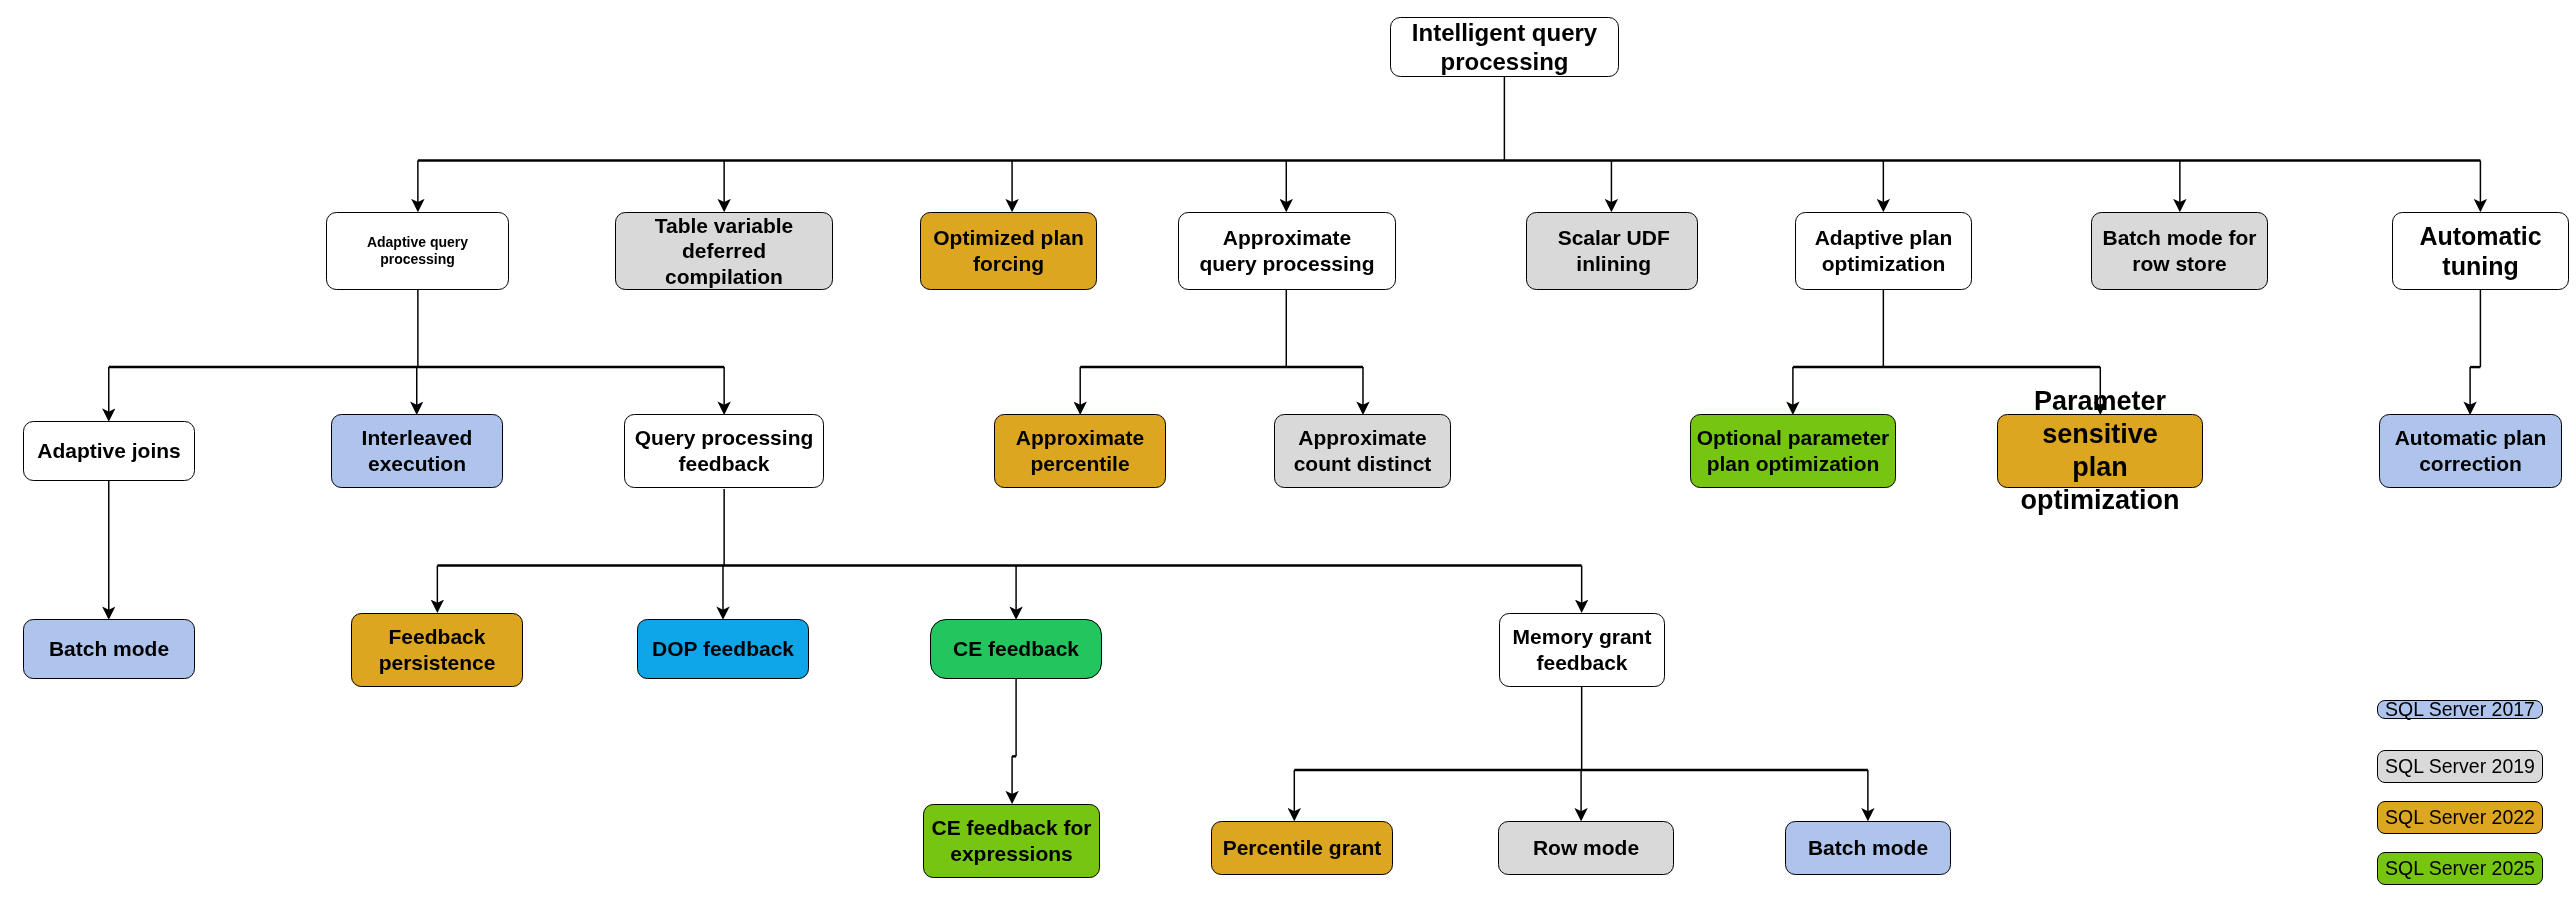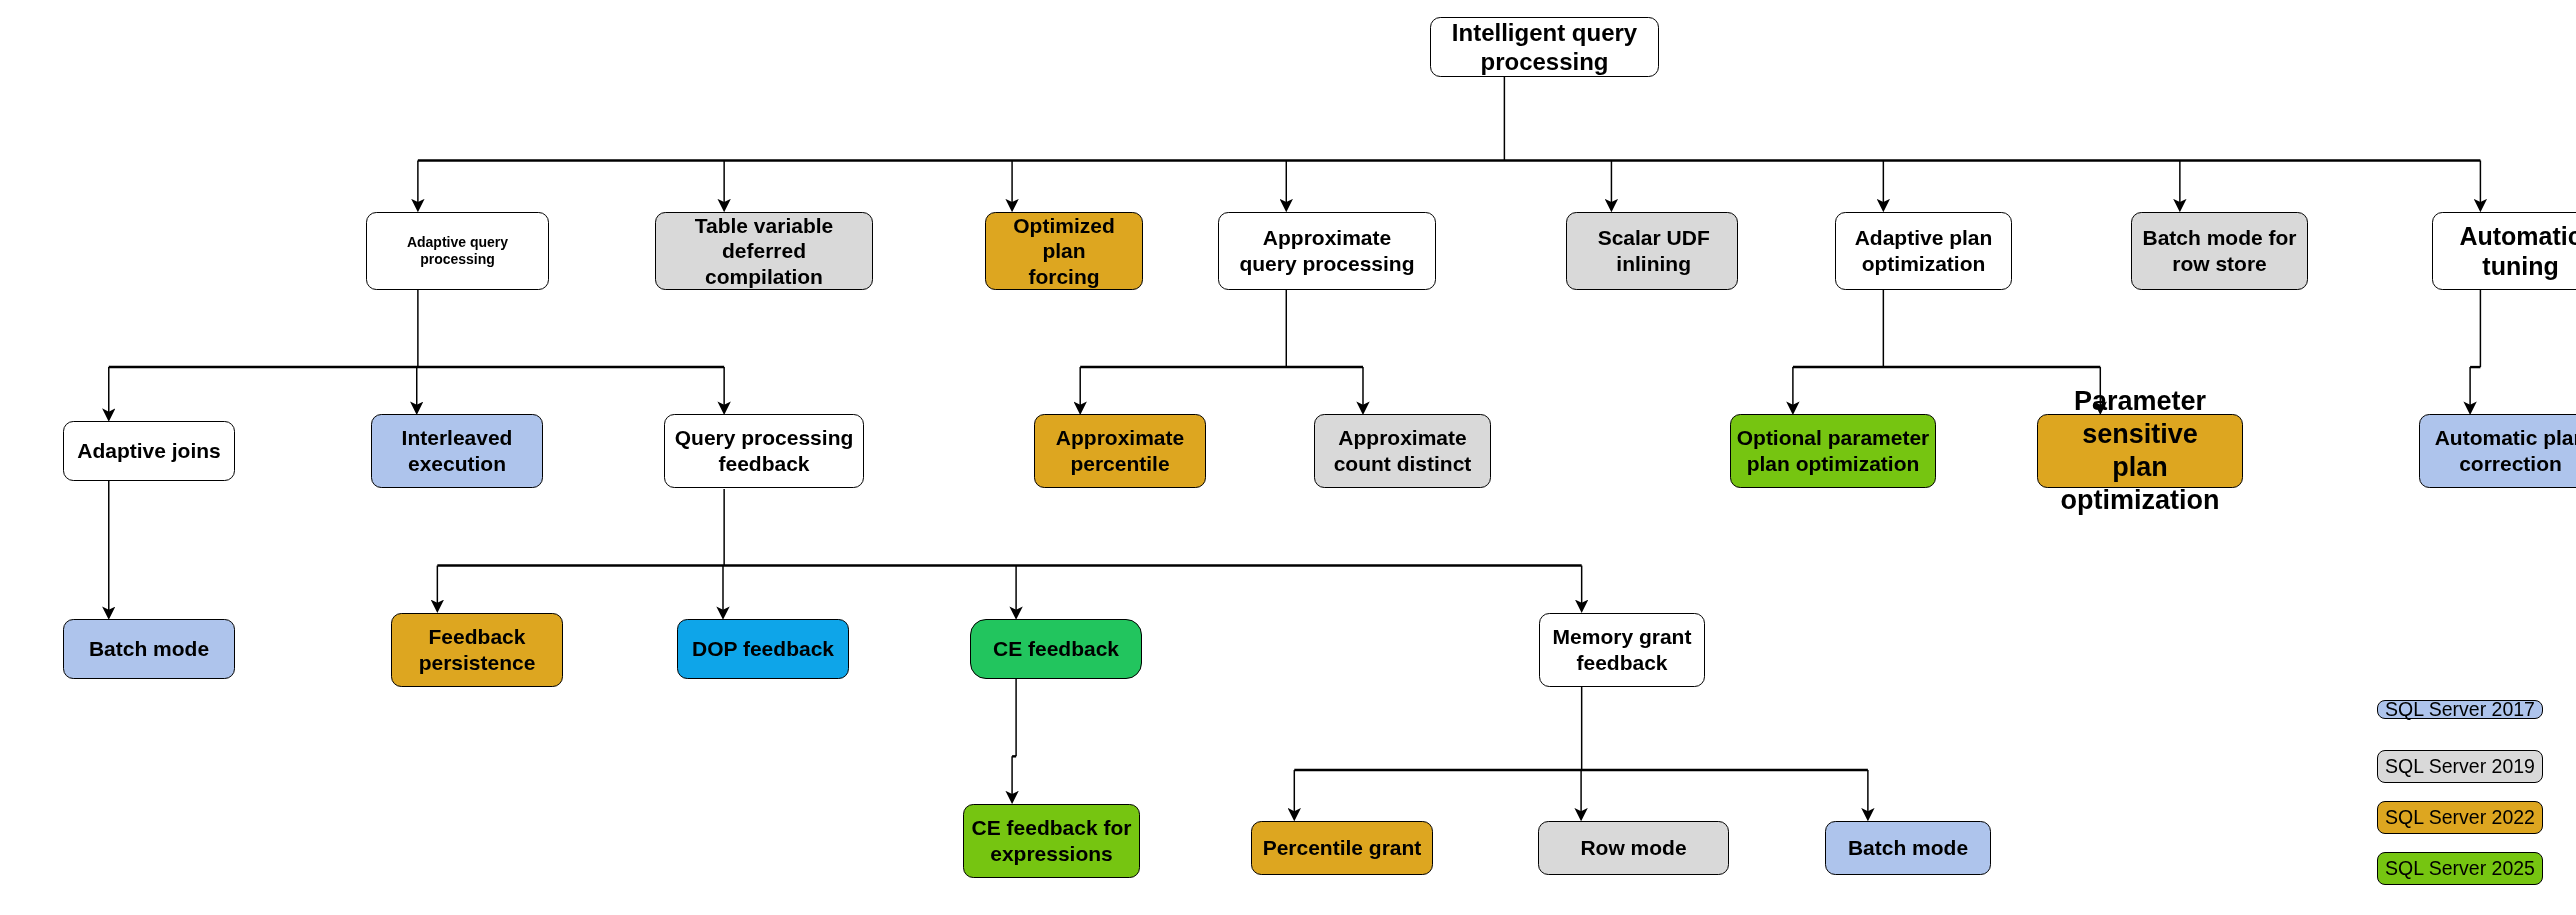--- a/index.html
+++ b/index.html
@@ -15,21 +15,20 @@
     align-items:center;
     justify-content:center;
     text-align:center;
     font-family:"Liberation Sans",sans-serif;
     font-weight:700;
     line-height:1.22;
     color:#000000;
     background:#ffffff;
     padding:2.3px 4.6px;
     white-space:pre-line;
-    margin-left:40px;
   }
   .legend-item{
     position:absolute;
     box-sizing:border-box;
     border:1.7px solid #000000;
     border-radius:8px;
     display:flex;
     align-items:center;
     justify-content:center;
     font-family:"Liberation Sans",sans-serif;
@@ -93,21 +92,21 @@
       </g>
   </svg>
 
   <div id="node-layer">
       <div class="node" style="left: 1390px; top: 17px; width: 229px; height: 60px; font-size: 24px; background: rgb(255, 255, 255);">Intelligent query
 processing</div>
       <div class="node" style="left: 326px; top: 212px; width: 183px; height: 78px; font-size: 14px; background: rgb(255, 255, 255);">Adaptive query
 processing</div>
       <div class="node" style="left: 615px; top: 212px; width: 218px; height: 78px; font-size: 21px; background: rgb(217, 217, 217);">Table variable
 deferred compilation</div>
-      <div class="node" style="left: 945px; top: 212px; width: 158px; height: 78px; font-size: 21px; background: rgb(221, 166, 32);">Optimized plan
+      <div class="node" style="left: 920px; top: 212px; width: 177px; height: 78px; font-size: 21px; background: rgb(221, 166, 32);">Optimized plan
 forcing</div>
       <div class="node" style="left: 1178px; top: 212px; width: 218px; height: 78px; font-size: 21px; background: rgb(255, 255, 255);">Approximate
 query processing</div>
       <div class="node" style="left: 1526px; top: 212px; width: 172px; height: 78px; font-size: 21px; background: rgb(217, 217, 217); padding-left: 8px;">Scalar UDF
 inlining</div>
       <div class="node" style="left: 1795px; top: 212px; width: 177px; height: 78px; font-size: 21px; background: rgb(255, 255, 255);">Adaptive plan
 optimization</div>
       <div class="node" style="left: 2091px; top: 212px; width: 177px; height: 78px; font-size: 21px; background: rgb(217, 217, 217);">Batch mode for
 row store</div>
       <div class="node" style="left: 2392px; top: 212px; width: 177px; height: 78px; font-size: 25px; background: rgb(255, 255, 255);">Automatic
@@ -130,21 +129,21 @@
       <div class="node" style="left: 23px; top: 619px; width: 172px; height: 60px; font-size: 21px; background: rgb(174, 196, 236);">Batch mode</div>
       <div class="node" style="left: 351px; top: 613px; width: 172px; height: 74px; font-size: 21px; background: rgb(221, 166, 32);">Feedback
 persistence</div>
       <div class="node" style="left: 637px; top: 619px; width: 172px; height: 60px; font-size: 21px; background: #0ea5e9;">DOP feedback</div>
       <div class="node" style="left: 930px; top: 619px; width: 172px; height: 60px; font-size: 21px; background: #22c55e; border-radius: 16px;">CE feedback</div>
       <div class="node" style="left: 1499px; top: 613px; width: 166px; height: 74px; font-size: 21px; background: rgb(255, 255, 255);">Memory grant
 feedback</div>
       <div class="node" style="left: 923px; top: 804px; width: 177px; height: 74px; font-size: 21px; background: rgb(118, 197, 17);">CE feedback for
 expressions</div>
       <div class="node" style="left: 1211px; top: 821px; width: 182px; height: 54px; font-size: 21px; background: rgb(221, 166, 32);">Percentile grant</div>
-      <div class="node" style="left: 1498px; top: 821px; width: 191px; height: 54px; font-size: 21px; background: rgb(217, 217, 217);">Row mode</div>
+      <div class="node" style="left: 1498px; top: 821px; width: 176px; height: 54px; font-size: 21px; background: rgb(217, 217, 217);">Row mode</div>
       <div class="node" style="left: 1785px; top: 821px; width: 166px; height: 54px; font-size: 21px; background: rgb(174, 196, 236);">Batch mode</div>
     </div>
   <div id="legend-layer">
       <div class="legend-item" style="left: 2377px; top: 700px; width: 166px; height: 19px; font-size: 19.5px; background: rgb(174, 196, 236);">SQL Server 2017</div>
       <div class="legend-item" style="left: 2377px; top: 750px; width: 166px; height: 33px; font-size: 19.5px; background: rgb(217, 217, 217);">SQL Server 2019</div>
       <div class="legend-item" style="left: 2377px; top: 801px; width: 166px; height: 33px; font-size: 19.5px; background: rgb(221, 166, 32);">SQL Server 2022</div>
       <div class="legend-item" style="left: 2377px; top: 852px; width: 166px; height: 33px; font-size: 19.5px; background: rgb(118, 197, 17);">SQL Server 2025</div>
     </div>
 </div>
 

